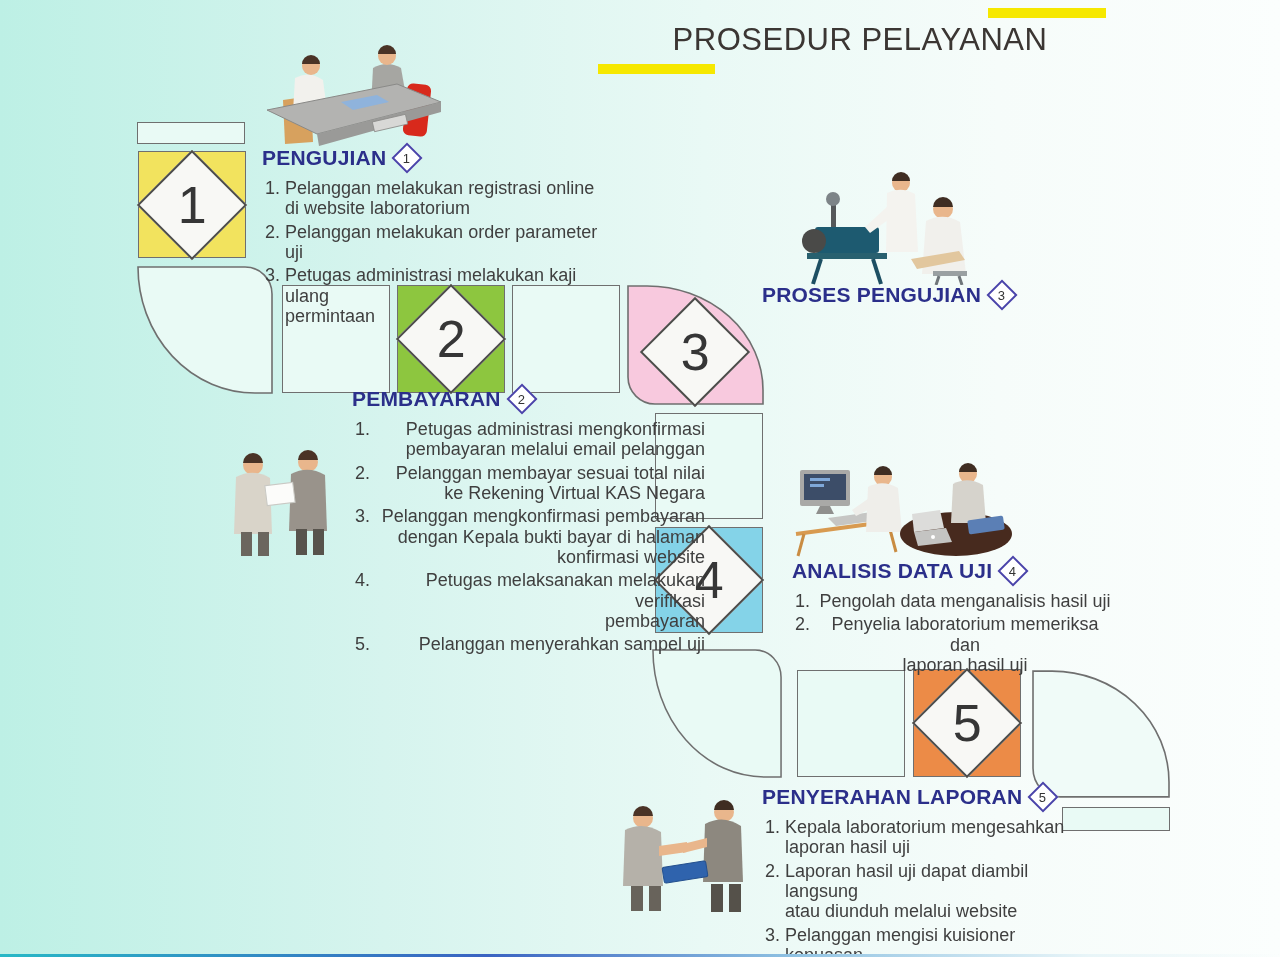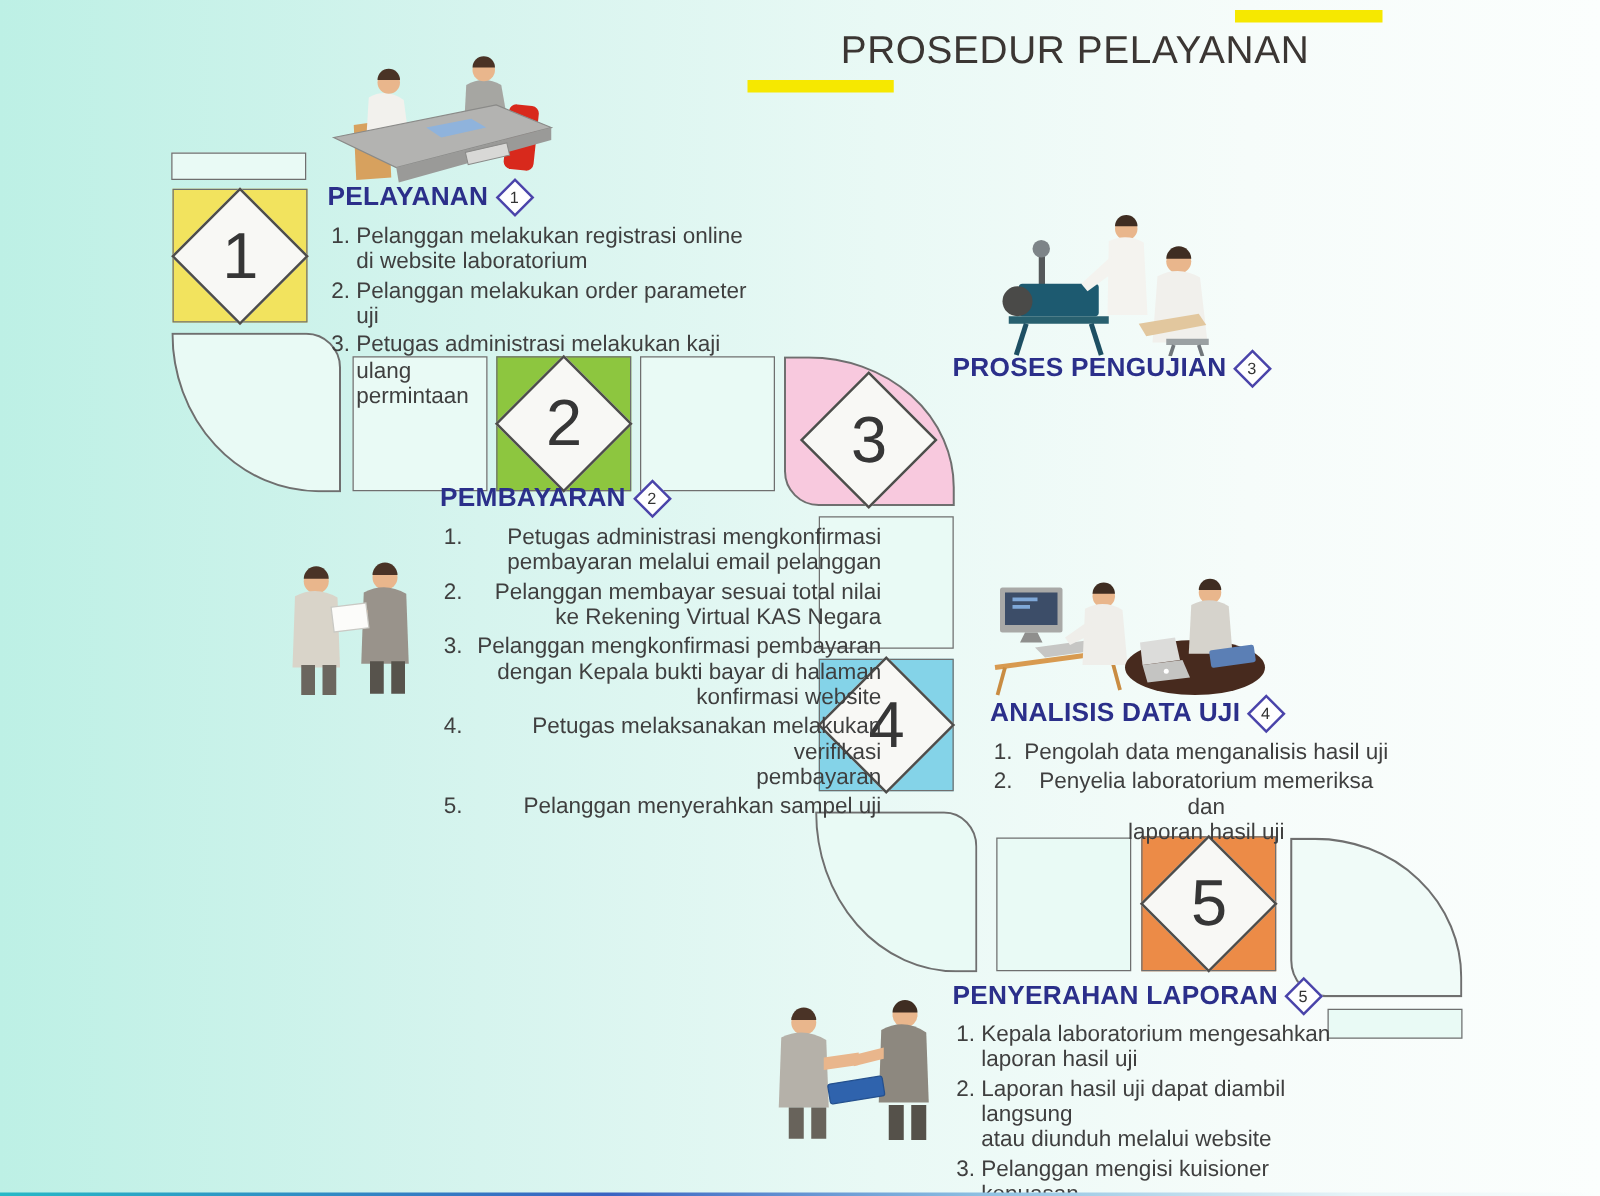--- a/index.html
+++ b/index.html
@@ -93,21 +93,21 @@
   </div>
 
   <svg class="abs elbow" style="left:1032px;top:670px;" width="138" height="128" viewBox="0 0 137 120" preserveAspectRatio="none">
     <path d="M1 1 H20 A116 104 0 0 1 136 105 V119 H28 A27 27 0 0 1 1 92 Z" fill="#f0fbf8" stroke="#6f6f6f" stroke-width="1.6"></path>
   </svg>
 
   <div class="abs tile" style="left:1062px;top:807px;width:108px;height:24px;"></div>
 
   <div class="abs section" style="left:262px;top:146px;">
     <div class="heading-row">
-      <span class="heading">PELAYANAN</span>
+      <span class="heading">PENGUJIAN</span>
       <span class="h-diamond">
         <b>1</b>
         </span>
     </div>
     <ol class="step-list" style="width:330px;">
         <li>Pelanggan melakukan registrasi online
 di website laboratorium</li>
         <li>Pelanggan melakukan order parameter uji</li>
         <li>Petugas administrasi melakukan kaji ulang
 permintaan</li>

